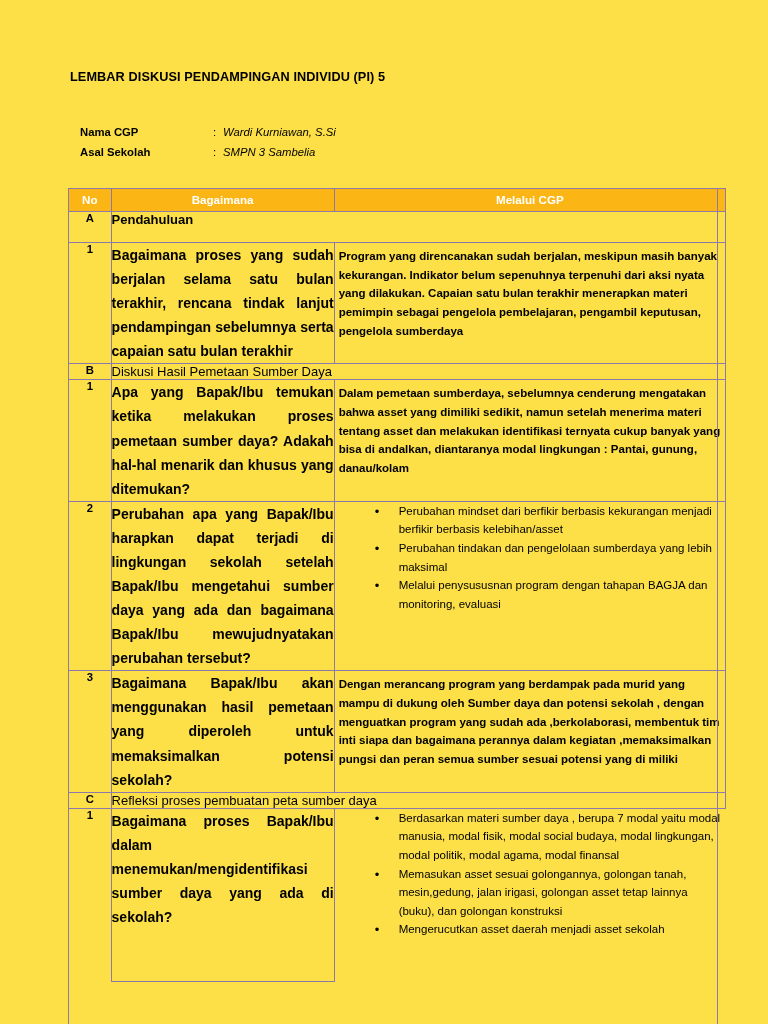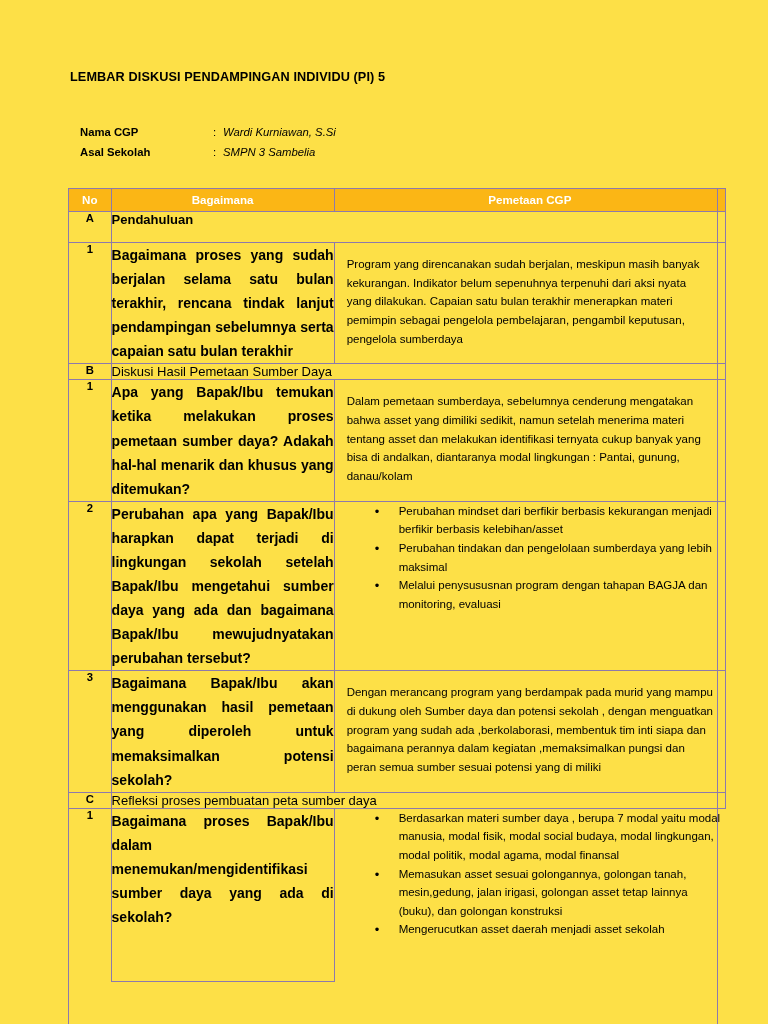--- a/index.html
+++ b/index.html
@@ -122,21 +122,22 @@
     font-weight: bold;
     padding: 7px 8px 8px 11px;
     hyphens: none;
   }
   .cell-a {
     font-size: 11.5px;
     line-height: 1.62;
     padding: 7px 10px 8px 9px;
   }
   .cell-a p {
-    margin: 12px;
+    margin: 4px;
+    font-weight: bold;
   }
   .cell-a ul {
     margin: 0;
     padding: 0 0 0 40px;
     list-style: none;
   }
   .cell-a ul li {
     position: relative;
     margin: 0 0 0 0;
     padding-left: 24px;
@@ -205,21 +206,21 @@
     <table class="sheet">
       <colgroup>
         <col class="c-no">
         <col class="c-q">
         <col class="c-a">
       </colgroup>
       <thead>
         <tr>
           <th>No</th>
           <th>Bagaimana</th>
-          <th>Pemetaan CGP</th>
+          <th>Melalui CGP</th>
         </tr>
       </thead>
       <tbody>
 
         <tr class="sec-row sec-row-tall">
           <td class="cell-no">A</td>
           <td class="sec-title bold" colspan="2">Pendahuluan</td>
         </tr>
         <tr>
           <td class="cell-no num">1</td>

